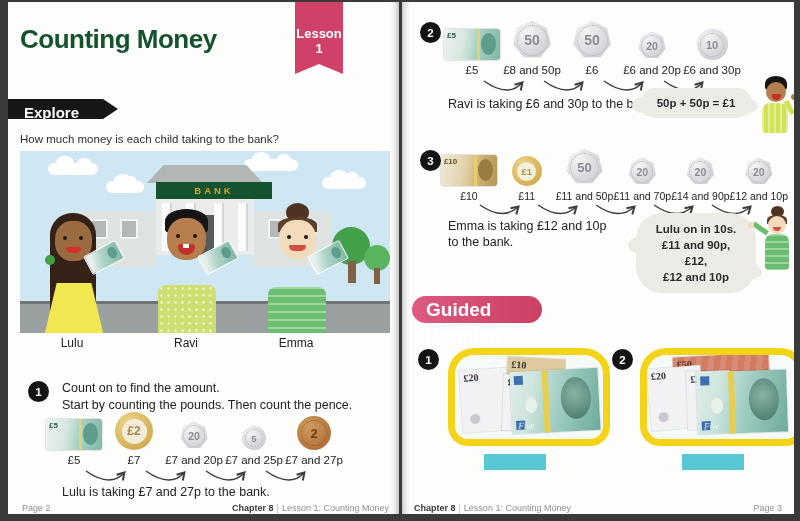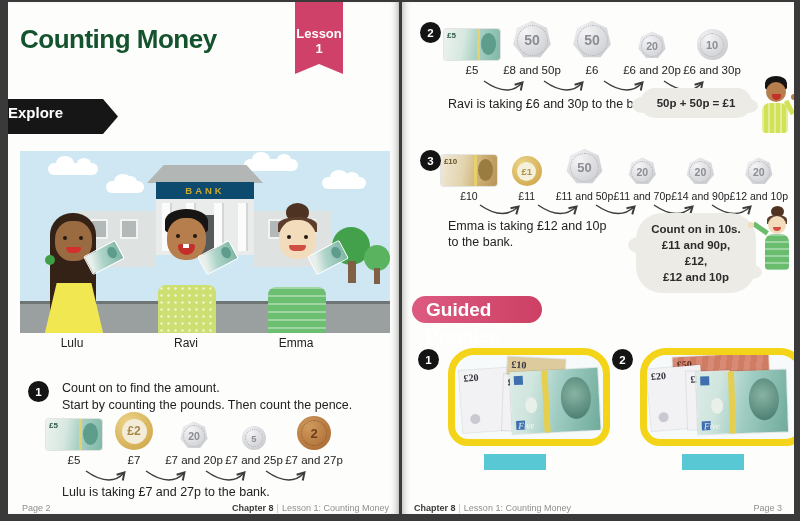--- a/index.html
+++ b/index.html
@@ -7,43 +7,43 @@
           font-family:"Liberation Sans",sans-serif;color:#222;}
   .page{position:absolute;top:2px;height:512px;background:#fdfdfc;overflow:hidden;}
   .page-left{left:8px;width:391px;box-shadow:inset -7px 0 9px -7px rgba(0,0,0,.45);}
   .page-right{left:402px;width:392px;box-shadow:inset 7px 0 9px -7px rgba(0,0,0,.4);}
 
   
   .title{position:absolute;left:12px;top:22px;font-size:26px;font-weight:bold;color:#14532d;letter-spacing:-.5px;}
   .ribbon{position:absolute;left:287px;top:0;width:48px;height:72px;background:#cf4168;color:#fff;
           text-align:center;padding-top:24px;box-sizing:border-box;font-weight:bold;font-size:13px;line-height:15px;
           clip-path:polygon(0 0,100% 0,100% 100%,50% 86%,0 100%);}
-  .banner{position:absolute;height:35px;color:#fff;font-weight:bold;font-size:15px;line-height:27px;
-          box-sizing:border-box;
+  .banner{position:absolute;height:20px;color:#fff;font-weight:bold;font-size:15px;line-height:27px;
+          padding-left:16px;box-sizing:border-box;
           clip-path:polygon(0 0,calc(100% - 15px) 0,100% 50%,calc(100% - 15px) 100%,0 100%);}
   .banner-black{left:0;top:97px;width:110px;background:#161616;}
   .banner-pink{left:0;top:351px;width:122px;background:linear-gradient(90deg,#dd5a80,#cc4064);}
   .gp-banner{position:absolute;left:10px;top:294px;width:130px;height:27px;border-radius:14px;
           background:linear-gradient(90deg,#dd5a80,#cc4064);color:#fff;font-weight:bold;font-size:19px;
           line-height:27px;padding-left:14px;box-sizing:border-box;}
   .question{position:absolute;font-size:11.5px;color:#2e2e2e;}
   .numcircle{position:absolute;width:21px;height:21px;border-radius:50%;background:#141414;color:#fff;
           font-weight:bold;font-size:11.5px;display:flex;align-items:center;justify-content:center;}
   .caption{position:absolute;font-size:12.5px;color:#222;line-height:16px;}
   .footer{position:absolute;top:501px;font-size:9px;color:#8f8f8f;}
   .footer b{color:#3a3a3a;} .footer .sep{color:#c0c0c0;padding:0 3px;}
 
   
   .illo{position:absolute;left:12px;top:149px;width:370px;height:182px;background:#cfe7f2;overflow:hidden;}
   .cloud{position:absolute;background:#fff;border-radius:10px;height:12px;}
   .cloud::before{content:"";position:absolute;left:8px;top:-7px;width:18px;height:14px;background:#fff;border-radius:50%;}
   .cloud::after{content:"";position:absolute;right:7px;top:-5px;width:14px;height:11px;background:#fff;border-radius:50%;}
   .roof{position:absolute;left:116px;top:14px;width:138px;height:18px;background:#b2b6b4;
         clip-path:polygon(8% 100%,20% 0,80% 0,92% 100%);}
-  .signbar{position:absolute;left:136px;top:31px;width:98px;height:17px;background:#0c4a6e;
+  .signbar{position:absolute;left:136px;top:31px;width:116px;height:17px;background:#14532d;
         display:flex;align-items:center;justify-content:center;}
   .signtext{font-size:9.5px;font-weight:bold;letter-spacing:3px;color:#d2a92c;}
   .facade{position:absolute;left:136px;top:48px;width:98px;height:56px;background:#e9eceb;}
   .pillar{position:absolute;top:4px;width:10px;height:48px;background:#fbfbfb;box-shadow:inset -2px 0 0 #d3d7d6;}
   .door{position:absolute;left:40px;top:16px;width:18px;height:40px;background:#565b5a;}
   .wing{position:absolute;top:60px;width:78px;height:56px;background:#dee3e2;}
   .wing .win{position:absolute;top:10px;width:14px;height:16px;background:#b3b9b8;box-shadow:0 0 0 2px #f2f4f3;}
   .road{position:absolute;left:0;top:150px;width:100%;height:32px;background:#99a09f;border-top:3px solid #6e7574;}
   .tree-f{position:absolute;border-radius:50%;}
   .tree-t{position:absolute;background:#806044;}
@@ -159,20 +159,21 @@
 
   <div class="page page-left">
     <div class="title">Counting Money</div>
 
     <div class="ribbon">
       <div>Lesson</div>
       <div>1</div>
     </div>
 
     <div class="banner banner-black">Explore</div>
+    <div class="question" style="left:12px;top:131px;">How much money is each child taking to the bank?</div>
 
     <div class="illo">
       <div class="cloud" style="left:28px;top:12px;width:50px;"></div>
       <div class="cloud" style="left:86px;top:30px;width:38px;"></div>
       <div class="cloud" style="left:224px;top:8px;width:54px;"></div>
       <div class="cloud" style="left:302px;top:26px;width:44px;"></div>
 
       <div class="roof"></div>
       <div class="signbar">
         <span class="signtext">BANK</span>
@@ -429,21 +430,21 @@
         <path d="M156 3 Q179 19 194 5" fill="none" stroke="#3d3d3d" stroke-width="1.4" marker-end="url(#arrowhead)"></path>
         <path d="M214 3 Q237 19 252 5" fill="none" stroke="#3d3d3d" stroke-width="1.4" marker-end="url(#arrowhead)"></path>
         <path d="M272 3 Q295 19 310 5" fill="none" stroke="#3d3d3d" stroke-width="1.4" marker-end="url(#arrowhead)"></path>
       </svg>
     </div>
     <div class="caption" style="left:46px;top:216px;">
       <div>Emma is taking £12 and 10p</div>
       <div>to the bank.</div>
     </div>
     <div class="bubble b2">
-      <div>Count on in 10s.</div>
+      <div>Lulu on in 10s.</div>
       <div>£11 and 90p,</div>
       <div>£12,</div>
       <div>£12 and 10p</div>
     </div>
 
     <div class="mini" style="left:354px;top:204px;width:42px;height:84px;">
       <div style="left:15px;top:0;width:13px;height:11px;border-radius:50%;background:#4e3322;"></div>
       <div style="left:11px;top:9px;width:20px;height:9px;border-radius:50% 50% 0 0;background:#5d3d2c;"></div>
       <div class="m-face" style="left:12px;top:10px;width:18px;height:18px;background:#f2dcbc;"></div>
       <div class="m-mouth" style="left:17px;top:21px;width:8px;height:4px;background:#cf4f43;"></div>

